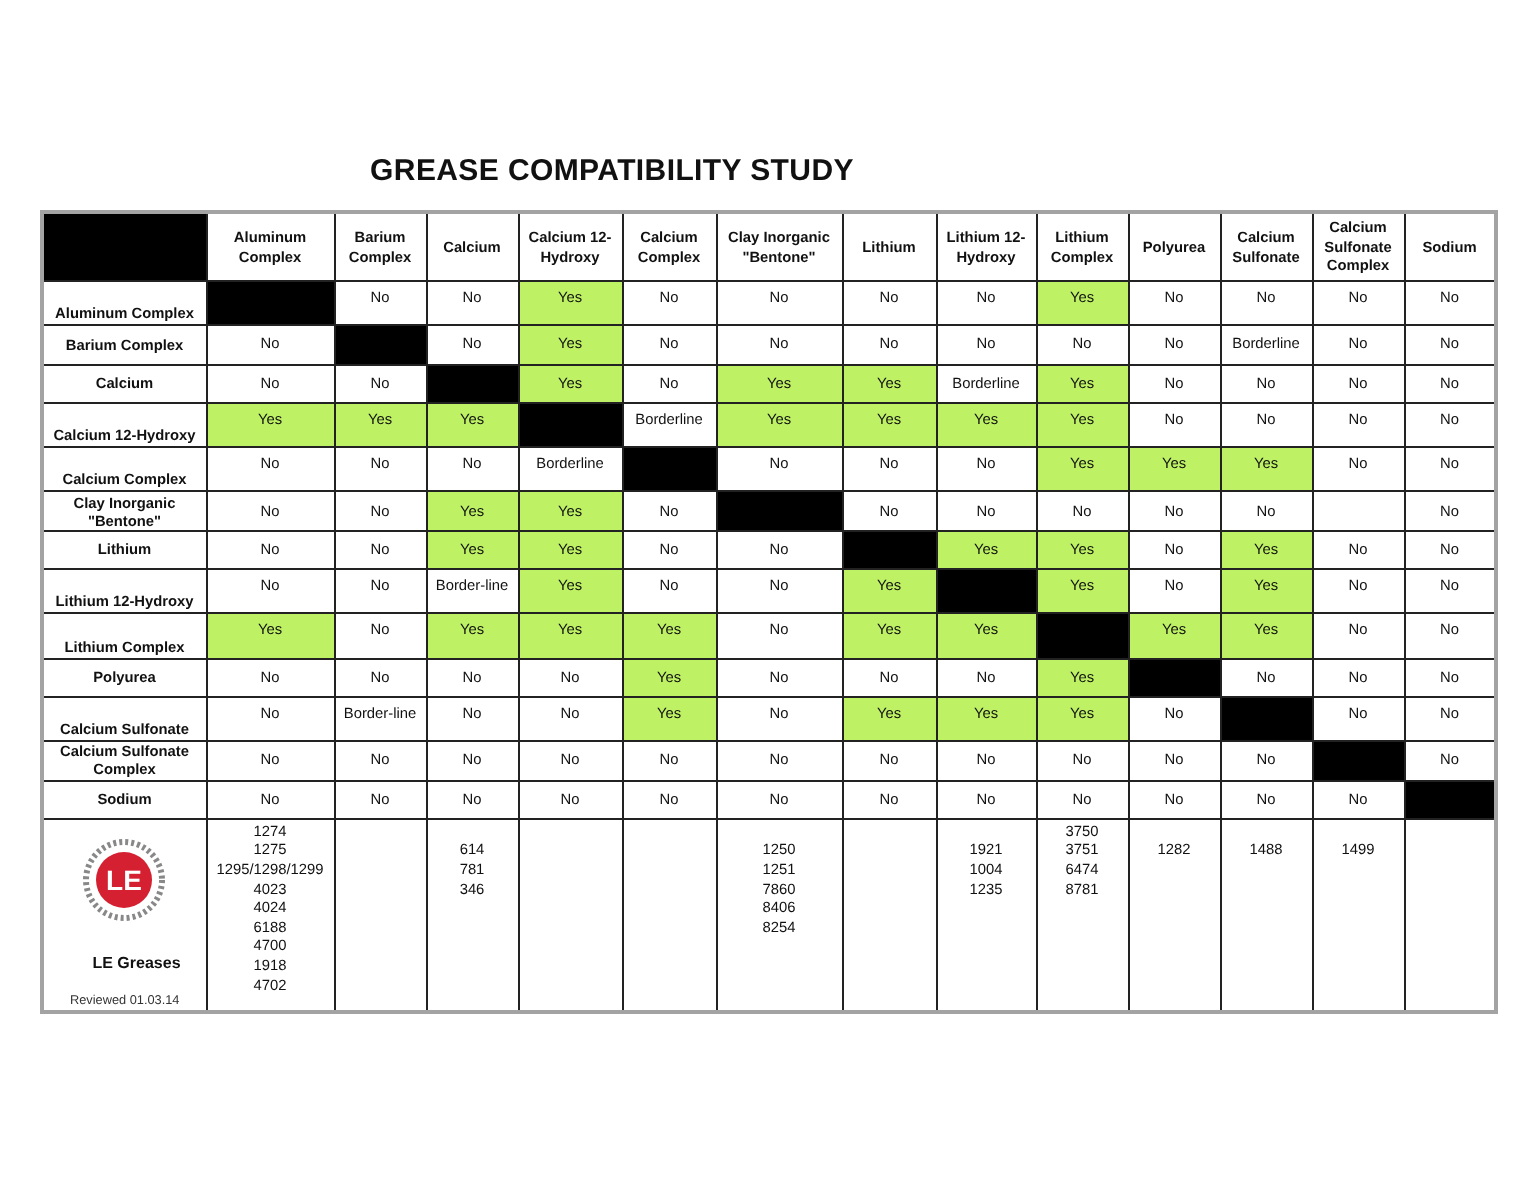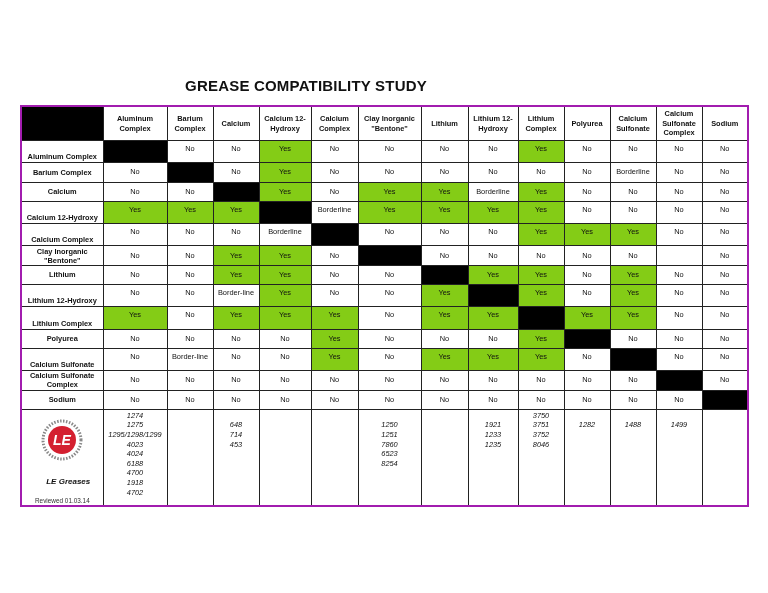--- a/index.html
+++ b/index.html
@@ -1,30 +1,30 @@
 <!DOCTYPE html>
 <html><head>
 <meta charset="utf-8">
 <style>
   html, body { margin: 0; padding: 0; background: #ffffff; }
   body { width: 768px; height: 593px; position: relative; overflow: hidden; font-family: "Liberation Sans", sans-serif; color: #111; }
   .title { position: absolute; left: 0; width: 612px; top: 77px; text-align: center; font-size: 15px; font-weight: bold; letter-spacing: 0.2px; }
   table.grid { position: absolute; left: 20px; top: 105px; border-collapse: collapse; table-layout: fixed; width: 727px; }
   table.grid td, table.grid th { border: 1px solid #222; padding: 0; font-size: 7.4px; text-align: center; vertical-align: middle; overflow: hidden; }
-  table.grid { border: 2px solid #a21caf; }
+  table.grid { border: 2px solid #a3a3a3; }
   th.corner { background: #000; }
   th.colh { font-weight: bold; line-height: 9.5px; height: 33px; }
   td.rowh { text-align: left; font-weight: bold; padding-left: 2px; line-height: 9px; }
   td.rowh.bottom-align { vertical-align: bottom; padding-bottom: 1px; }
   tr.datarow td { height: 18.3px; }
   td.cell { line-height: 10px; }
   td.cell.top-align { vertical-align: top; padding-top: 3px; }
-  td.yes { background: #84cc16; }
+  td.yes { background: #bef264; }
   td.self { background: #000; }
-  tr.products td { height: 94px; vertical-align: top; font-size: 7.4px; line-height: 9.6px; padding-top: 1px; font-style: italic; }
+  tr.products td { height: 94px; vertical-align: top; font-size: 7.4px; line-height: 9.6px; padding-top: 1px; }
   td.logo-cell { vertical-align: top !important; text-align: center; }
   .logo { width: 42px; height: 42px; margin: 8px auto 0 auto; display: block; }
   .brand { font-weight: bold; font-size: 8px; margin-top: 16px; display: block; padding-left: 12px; }
   .reviewed { position: absolute; left: 35px; top: 497px; font-size: 6.4px; color: #333; }
   .plist div { white-space: nowrap; }
 </style>
 </head>
 <body>
 
 <div class="title">GREASE COMPATIBILITY STUDY</div>
@@ -289,46 +289,46 @@
           <div>4023</div>
           <div>4024</div>
           <div>6188</div>
           <div>4700</div>
           <div>1918</div>
           <div>4702</div>
         </td>
         <td class="plist"></td>
         <td class="plist">
           <div>&nbsp;</div>
-          <div>648</div>
-          <div>714</div>
-          <div>453</div>
+          <div>614</div>
+          <div>781</div>
+          <div>346</div>
         </td>
         <td class="plist"></td>
         <td class="plist"></td>
         <td class="plist">
           <div>&nbsp;</div>
           <div>1250</div>
           <div>1251</div>
           <div>7860</div>
-          <div>6523</div>
+          <div>8406</div>
           <div>8254</div>
         </td>
         <td class="plist"></td>
         <td class="plist">
           <div>&nbsp;</div>
           <div>1921</div>
-          <div>1233</div>
+          <div>1004</div>
           <div>1235</div>
         </td>
         <td class="plist">
           <div>3750</div>
           <div>3751</div>
-          <div>3752</div>
-          <div>8046</div>
+          <div>6474</div>
+          <div>8781</div>
         </td>
         <td class="plist">
           <div>&nbsp;</div>
           <div>1282</div>
         </td>
         <td class="plist">
           <div>&nbsp;</div>
           <div>1488</div>
         </td>
         <td class="plist">

